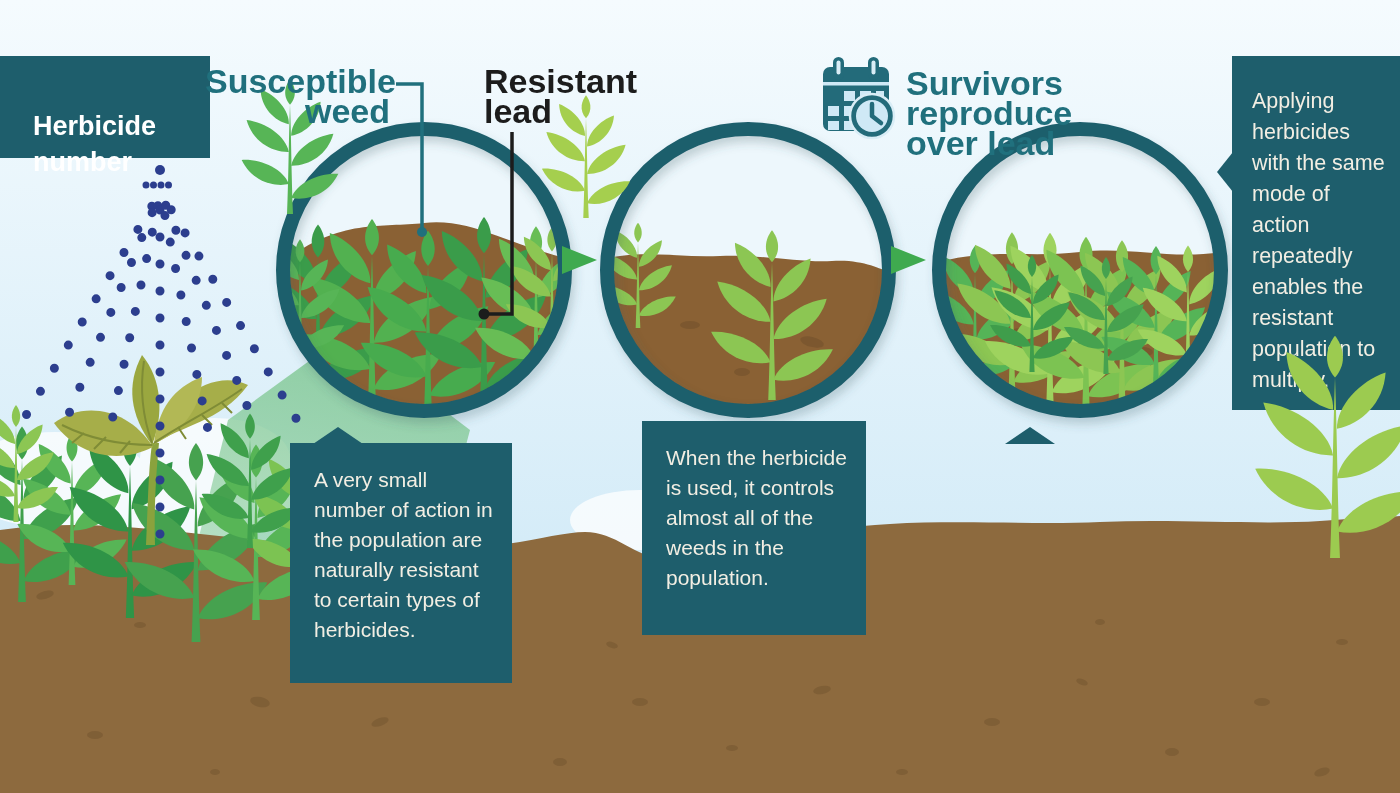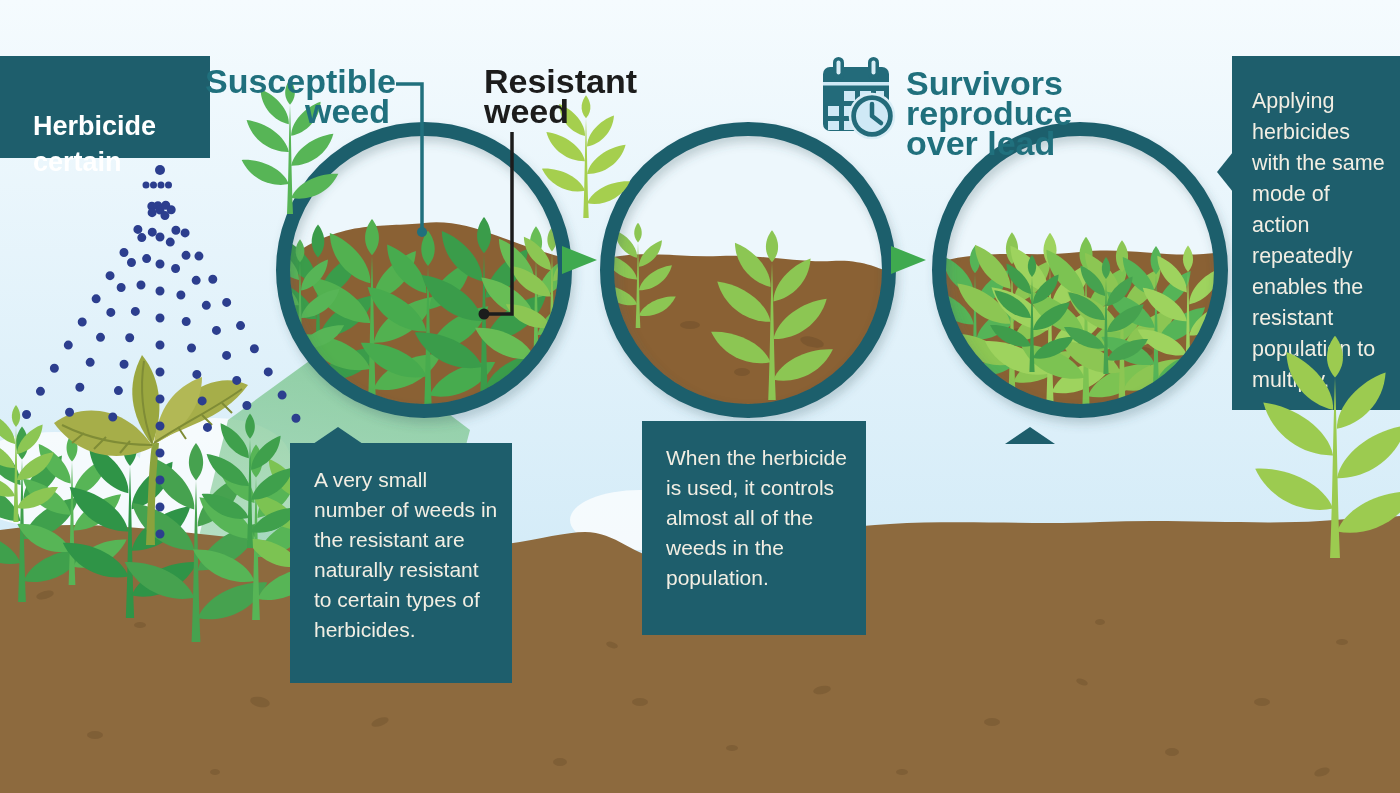--- a/index.html
+++ b/index.html
@@ -229,27 +229,27 @@
       <path d="M512,132 L512,314 L484,314" fill="none" stroke="#1c1c1c" stroke-width="3.5"></path>
       <circle cx="484" cy="314" r="5.5" fill="#1c1c1c"></circle>
     </g>
 
     <path d="M562,246 L597,260 L562,274 Z" fill="#3faa4f"></path>
     <path d="M891,246 L926,260 L891,274 Z" fill="#3faa4f"></path>
   </svg>
 
   <div class="hdr">
     <span>Herbicide
-certain</span>
+number</span>
   </div>
 
   <div class="lbl lbl-sus">Susceptible
 weed</div>
   <div class="lbl lbl-res">Resistant
-weed</div>
+lead</div>
   <div class="lbl lbl-sur">Survivors reproduce
 over lead</div>
 
   <svg class="cal" width="80" height="86" viewBox="0 0 80 86">
     <g>
       <rect x="6" y="12" width="66" height="64" rx="7" fill="#236b7a"></rect>
       <rect x="6" y="27" width="66" height="3.5" fill="#cfe9f6"></rect>
       <rect x="16" y="2" width="11" height="23" rx="5.5" fill="#236b7a"></rect>
       <rect x="19.5" y="5.5" width="4" height="14" rx="2" fill="#d9edf6"></rect>
       <rect x="51" y="2" width="11" height="23" rx="5.5" fill="#236b7a"></rect>
@@ -264,21 +264,21 @@
           <rect x="27" y="66" width="11" height="9"></rect>
       </g>
       <circle cx="55" cy="61" r="22" fill="#236b7a" stroke="#d9edf6" stroke-width="2.5"></circle>
       <circle cx="55" cy="61" r="16" fill="#cfe9f6"></circle>
       <path d="M55,61 L55,49 M55,61 L64,68" stroke="#236b7a" stroke-width="4.5" stroke-linecap="round" fill="none"></path>
     </g>
   </svg>
 
   <div class="notch-up n1"></div>
   <div class="step-box sb1">
-    <p style="margin:0">A very small number of weeds in the resistant are naturally resistant to certain types of herbicides.</p>
+    <p style="margin:0">A very small number of action in the population are naturally resistant to certain types of herbicides.</p>
   </div>
 
   <div class="notch-up n2"></div>
   <div class="step-box sb2">
     <p style="margin:0">When the herbicide is used, it controls almost all of the weeds in the population.</p>
   </div>
 
   <div class="notch-up n3"></div>
 
   <div class="notch-left"></div>

